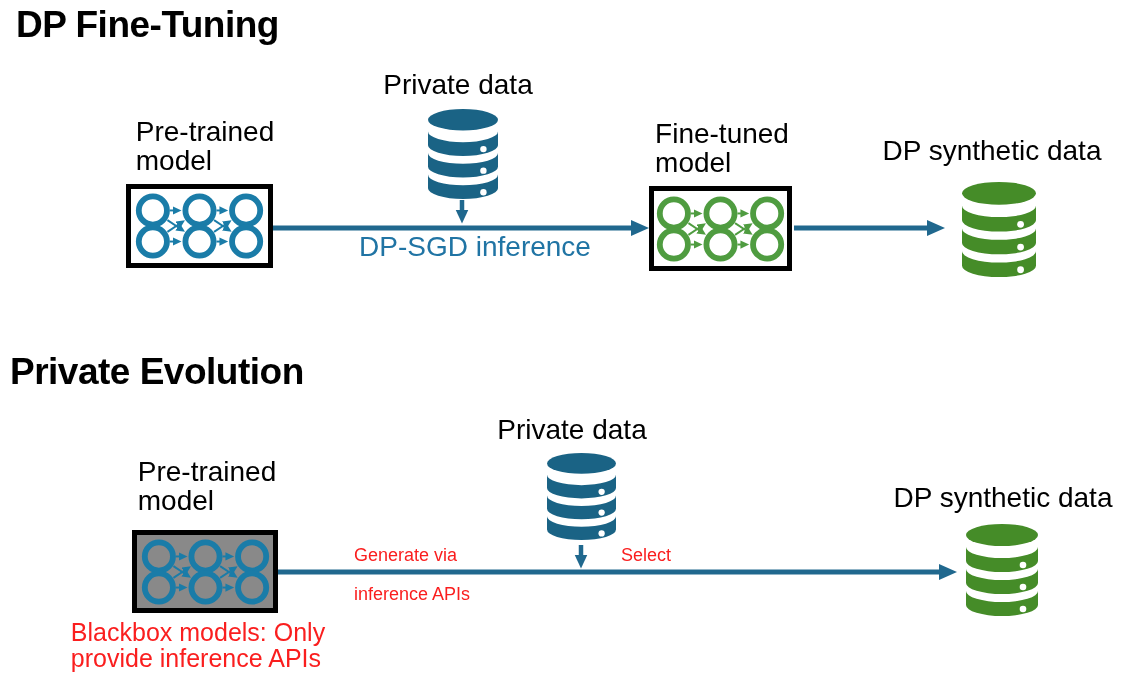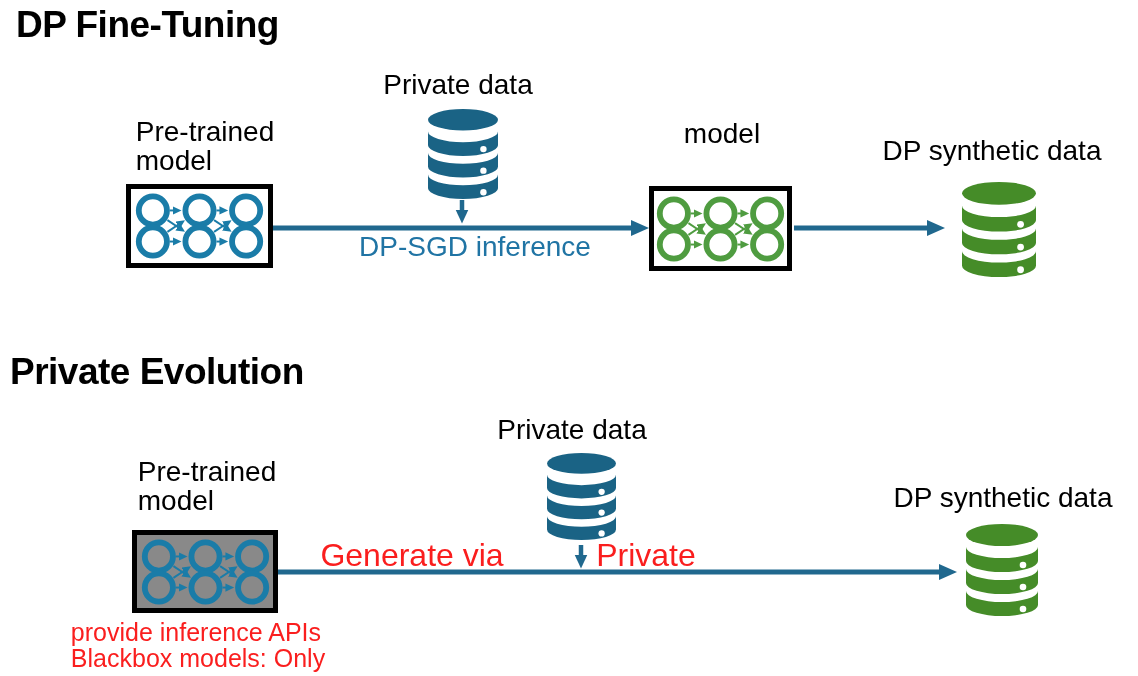--- a/index.html
+++ b/index.html
@@ -21,21 +21,21 @@
     white-space:nowrap;color:var(--black,#000);
   }
   .label{
     position:absolute;
     font-size:28px;line-height:29px;text-align:left;
     white-space:nowrap;transform:translateX(-50%);
     color:var(--black,#000);
   }
   .label .line{display:block;}
   .blue-text{color:var(--text-blue,#2074a4);}
-  .red-text{color:var(--red,#fa1e1e);font-size:32px;}
+  .red-text{color:var(--red,#fa1e1e);font-size:18px;}
   .note{font-size:25px;line-height:26px;}
   .gen{line-height:39px;}
   .model-box{
     position:absolute;box-sizing:border-box;
     border:5px solid var(--black,#000);background:#fff;
     display:flex;align-items:center;justify-content:center;
   }
   .model-box.gray{background:var(--gray-box,#898989);}
   .nn{width:131px;height:68px;display:block;}
   .nn circle{fill:none;stroke-width:6px;}
@@ -112,20 +112,21 @@
         <path d="M33,29 L44.8,36.8" marker-end="url(#ah-nn-b)"></path>
           <path d="M33,41 L44.8,33.2" marker-end="url(#ah-nn-b)"></path>
         <path d="M81,29 L92.8,36.8" marker-end="url(#ah-nn-b)"></path>
           <path d="M81,41 L92.8,33.2" marker-end="url(#ah-nn-b)"></path>
       </svg>
     </div>
 
     <div class="label blue-text" style="left:475px;top:232px;">DP-SGD inference</div>
 
     <div class="label" style="left:722px;top:119px;">
+      <span class="line">Fine-tuned</span>
       <span class="line">model</span>
     </div>
 
     <div class="model-box" style="left:649px;top:186px;width:143px;height:85px;">
       <svg class="nn nn-green" viewBox="0 0 132 70">
         <circle cx="18" cy="19" r="14.5"></circle>
           <circle cx="66" cy="19" r="14.5"></circle>
           <circle cx="114" cy="19" r="14.5"></circle>
         <circle cx="18" cy="51" r="14.5"></circle>
           <circle cx="66" cy="51" r="14.5"></circle>
@@ -176,41 +177,42 @@
         <path d="M83.5,19 H88" marker-end="url(#ah-nn-b)"></path>
           <path d="M83.5,51 H88" marker-end="url(#ah-nn-b)"></path>
         <path d="M33,29 L44.8,36.8" marker-end="url(#ah-nn-b)"></path>
           <path d="M33,41 L44.8,33.2" marker-end="url(#ah-nn-b)"></path>
         <path d="M81,29 L92.8,36.8" marker-end="url(#ah-nn-b)"></path>
           <path d="M81,41 L92.8,33.2" marker-end="url(#ah-nn-b)"></path>
       </svg>
     </div>
 
     <div class="label red-text note" style="left:198px;top:619px;">
+      <span class="line">Blackbox models: Only</span>
       <span class="line">provide inference APIs</span>
-      <span class="line">Blackbox models: Only</span>
     </div>
 
     <div class="label" style="left:572px;top:415px;">Private data</div>
 
     <svg class="db db-blue" style="left:547px;top:453px;" width="69" height="87" viewBox="0 0 72 92" preserveAspectRatio="none">
       <ellipse class="solid" cx="36" cy="11" rx="36" ry="11"></ellipse>
       <path class="solid" d="M0,23 A36,11 0 0 0 72,23 L72,37 A36,11 0 0 1 0,37 Z"></path>
       <path class="solid" d="M0,45 A36,11 0 0 0 72,45 L72,59 A36,11 0 0 1 0,59 Z"></path>
       <path class="solid" d="M0,67 A36,11 0 0 0 72,67 L72,81 A36,11 0 0 1 0,81 Z"></path>
       <circle class="dot" cx="57" cy="41" r="3.3"></circle>
         <circle class="dot" cx="57" cy="63" r="3.3"></circle>
         <circle class="dot" cx="57" cy="85" r="3.3"></circle>
     </svg>
 
     <div class="label red-text gen" style="left:412px;top:536px;">
       <span class="line">Generate via</span>
-    </div>
-
-    <div class="label red-text" style="left:646px;top:541px;">Private</div>
+      <span class="line">inference APIs</span>
+    </div>
+
+    <div class="label red-text" style="left:646px;top:541px;">Select</div>
 
     <div class="label" style="left:1003px;top:483px;">DP synthetic data</div>
 
     <svg class="db db-green" style="left:966px;top:524px;" width="72" height="92" viewBox="0 0 72 92" preserveAspectRatio="none">
       <ellipse class="solid" cx="36" cy="11" rx="36" ry="11"></ellipse>
       <path class="solid" d="M0,23 A36,11 0 0 0 72,23 L72,37 A36,11 0 0 1 0,37 Z"></path>
       <path class="solid" d="M0,45 A36,11 0 0 0 72,45 L72,59 A36,11 0 0 1 0,59 Z"></path>
       <path class="solid" d="M0,67 A36,11 0 0 0 72,67 L72,81 A36,11 0 0 1 0,81 Z"></path>
       <circle class="dot" cx="57" cy="41" r="3.3"></circle>
         <circle class="dot" cx="57" cy="63" r="3.3"></circle>

